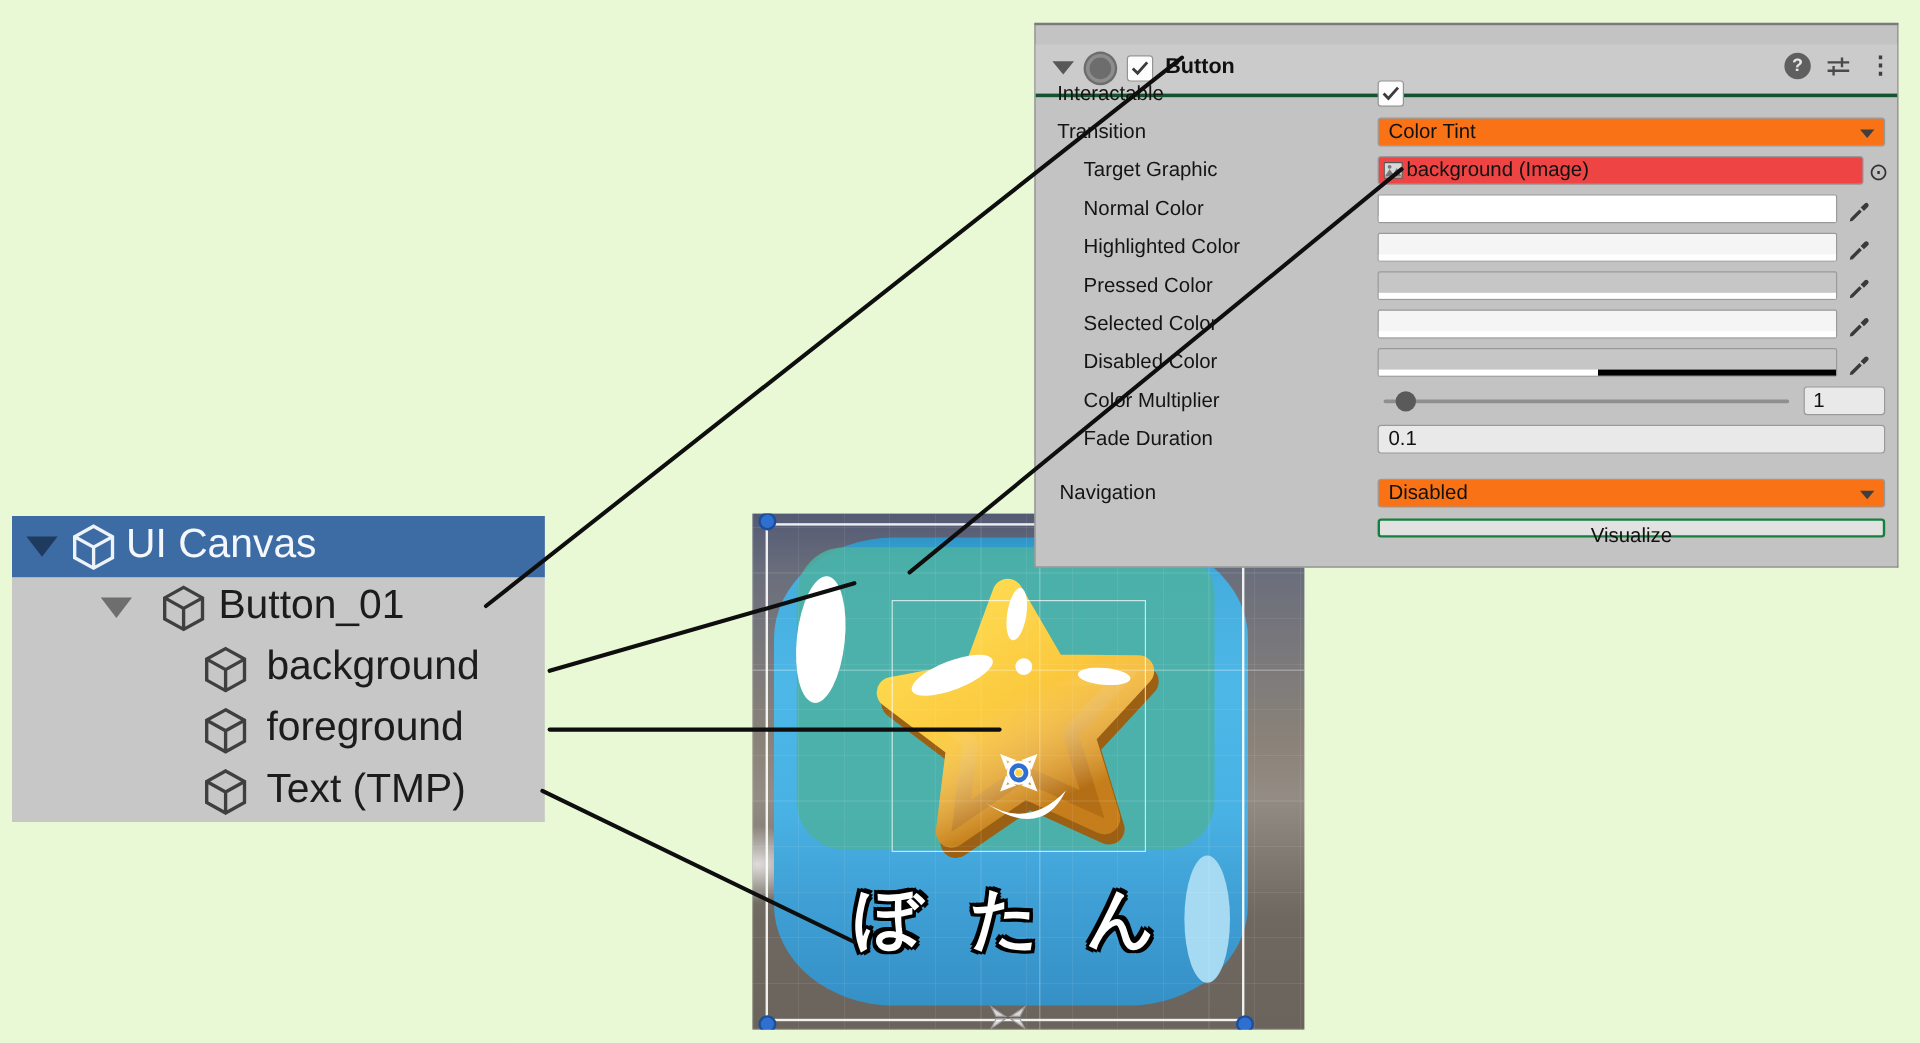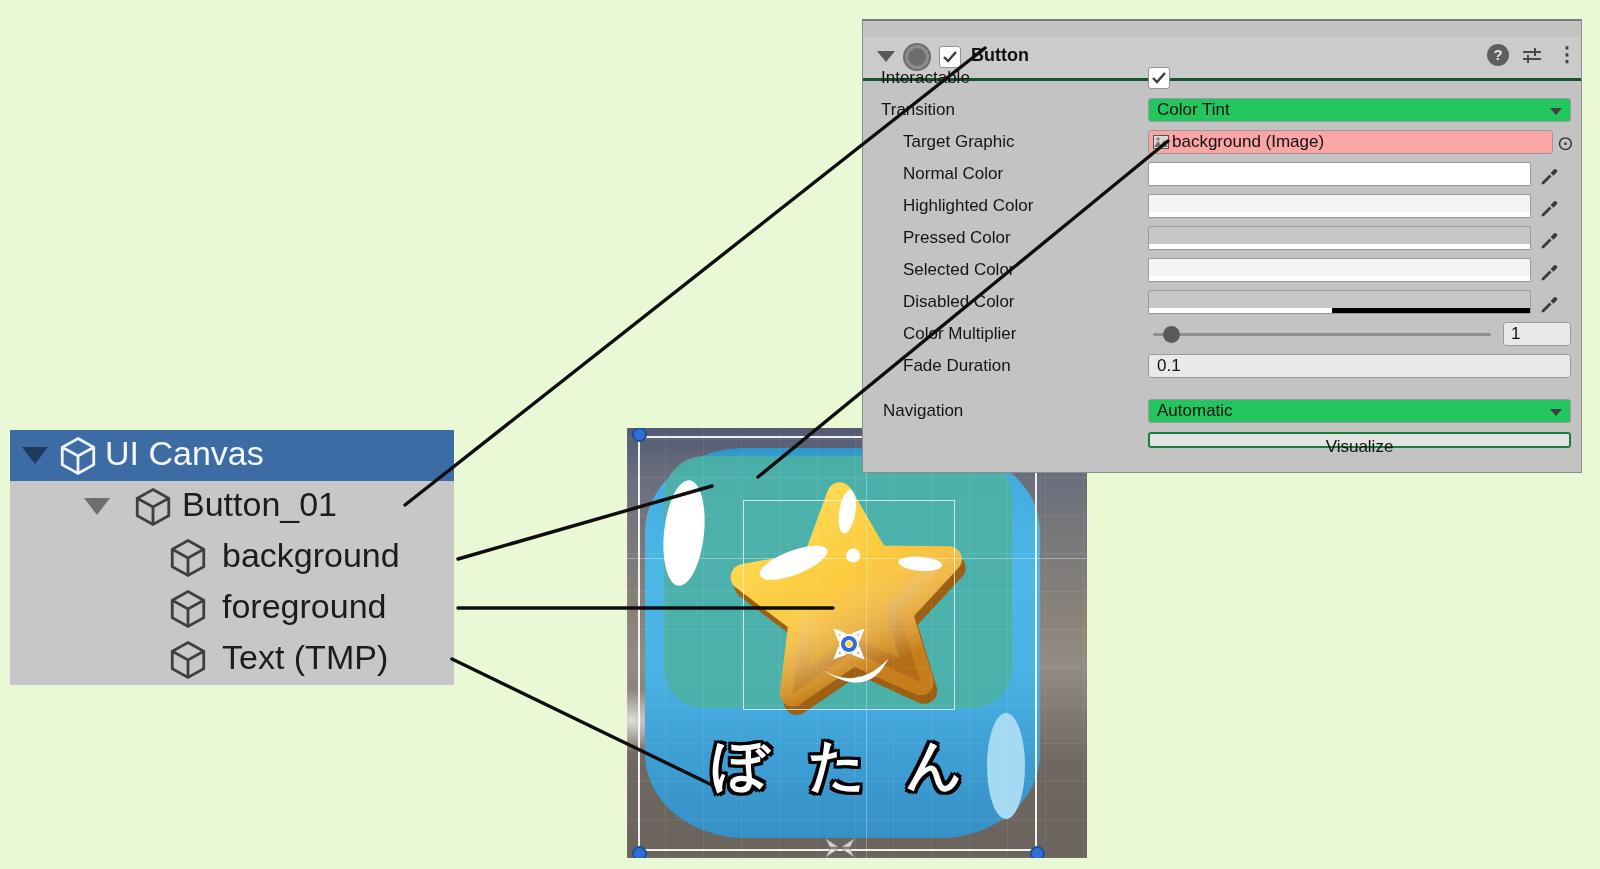--- a/index.html
+++ b/index.html
@@ -34,28 +34,28 @@
   #hdr-title{position:absolute;left:108px;top:8px;font-size:18px;font-weight:bold;color:#101010;}
   .hdr-ico{position:absolute;top:7px;font-size:18px;color:#4a4a4a;}
   #help-ico{left:624px;width:22px;height:22px;border-radius:50%;background:#5f5f5f;color:#e8e8e8;
         font-size:15px;font-weight:bold;text-align:center;line-height:22px;}
   #preset-ico{left:658px;top:9px;}
   #kebab-ico{left:694px;top:5px;font-size:20px;font-weight:bold;color:#3f3f3f;letter-spacing:0;}
 
   .irow{position:absolute;left:0;width:100%;height:32px;}
   .ilabel{position:absolute;left:18px;top:6px;font-size:17px;color:#141414;white-space:nowrap;}
   .ilabel.ind{left:40px;}
-  .field{position:absolute;left:285px;top:4px;height:24px;background:#22c55e;
+  .field{position:absolute;left:285px;top:4px;height:24px;background:#f97316;
         border:1px solid #9a9a9a;border-radius:3px;box-sizing:border-box;
         font-size:17px;color:#111;line-height:22px;padding-left:8px;}
   .dd{width:423px;}
   .dd .dd-arrow{position:absolute;right:8px;top:9px;width:0;height:0;
         border-left:6px solid transparent;border-right:6px solid transparent;
         border-top:7px solid #3f3f3f;}
-  .objfield{width:405px;background:#fca5a5;padding-left:4px;display:flex;align-items:center;gap:3px;}
+  .objfield{width:405px;background:#ef4444;padding-left:4px;display:flex;align-items:center;gap:3px;}
   .picker{position:absolute;left:694px;top:5px;font-size:20px;color:#333;}
   .swatch{position:absolute;left:285px;top:4px;width:383px;height:24px;
         border:1px solid #9a9a9a;border-radius:2px;box-sizing:border-box;}
   .alpha{position:absolute;left:0;bottom:0;height:5px;width:100%;background:#fff;}
   .alpha.half{background:linear-gradient(90deg,#fff 0 48%,#000 48% 100%);}
   .dropper{position:absolute;left:676px;top:5px;}
   .slider-track{position:absolute;left:290px;top:15px;width:338px;height:3px;background:#8f8f8f;border-radius:2px;}
   .slider-knob{position:absolute;left:300px;top:8px;width:17px;height:17px;border-radius:50%;background:#5a5a5a;}
   .valbox{position:absolute;left:640px;top:4px;width:68px;height:24px;background:#e9e9e9;
         border:1px solid #9a9a9a;border-radius:3px;box-sizing:border-box;font-size:17px;color:#111;
@@ -312,21 +312,21 @@
     </div>
 
     <div class="irow" style="top:329px;">
       <span class="ilabel ind">Fade Duration</span>
       <div class="field txtfield">0.1</div>
     </div>
 
     <div class="irow" style="top:374px;">
       <span class="ilabel" style="left:20px;">Navigation</span>
       <div class="field dd">
-        <span>Automatic</span>
+        <span>Disabled</span>
         <div class="dd-arrow"></div>
       </div>
     </div>
 
     <div class="irow" style="top:411px;height:28px;">
       <div class="btn">Visualize</div>
     </div>
   </div>
 
   <svg id="lines" class="abs" viewBox="0 0 1600 869">

